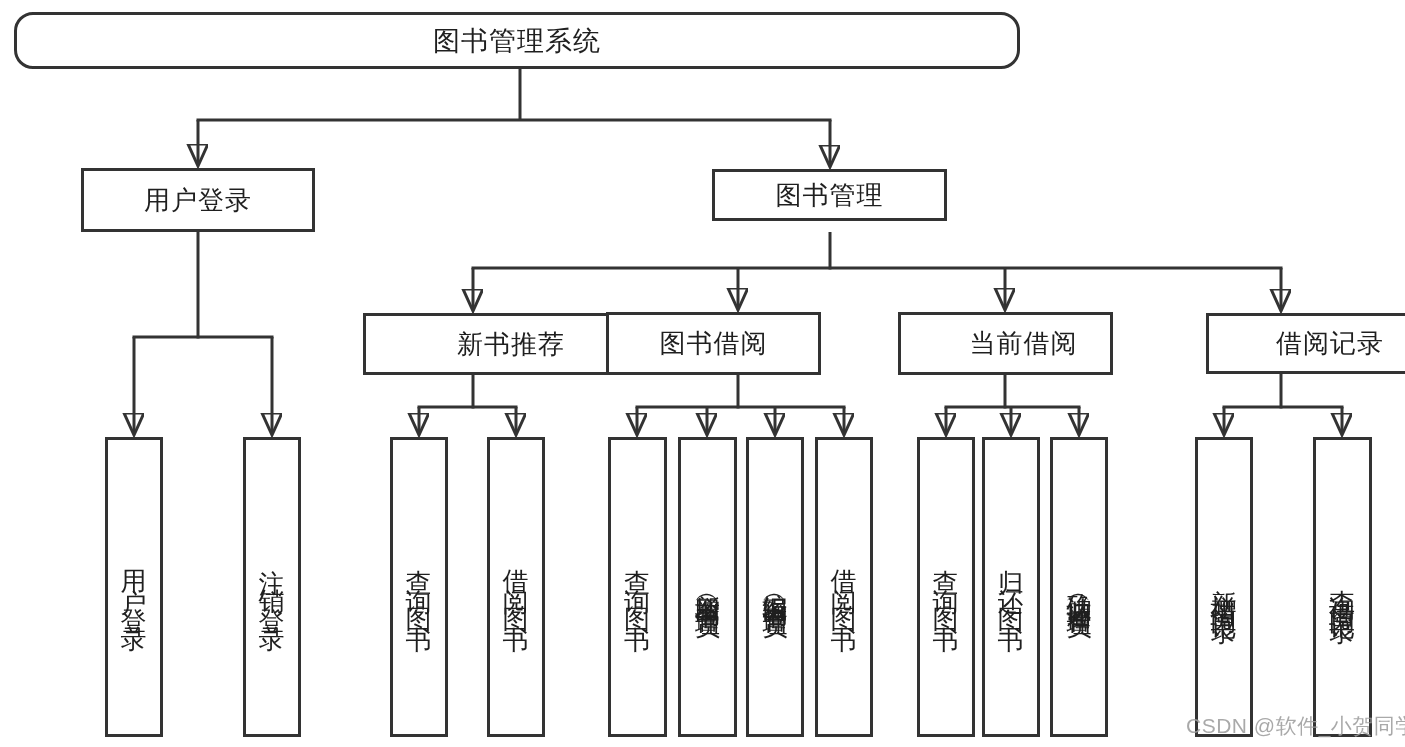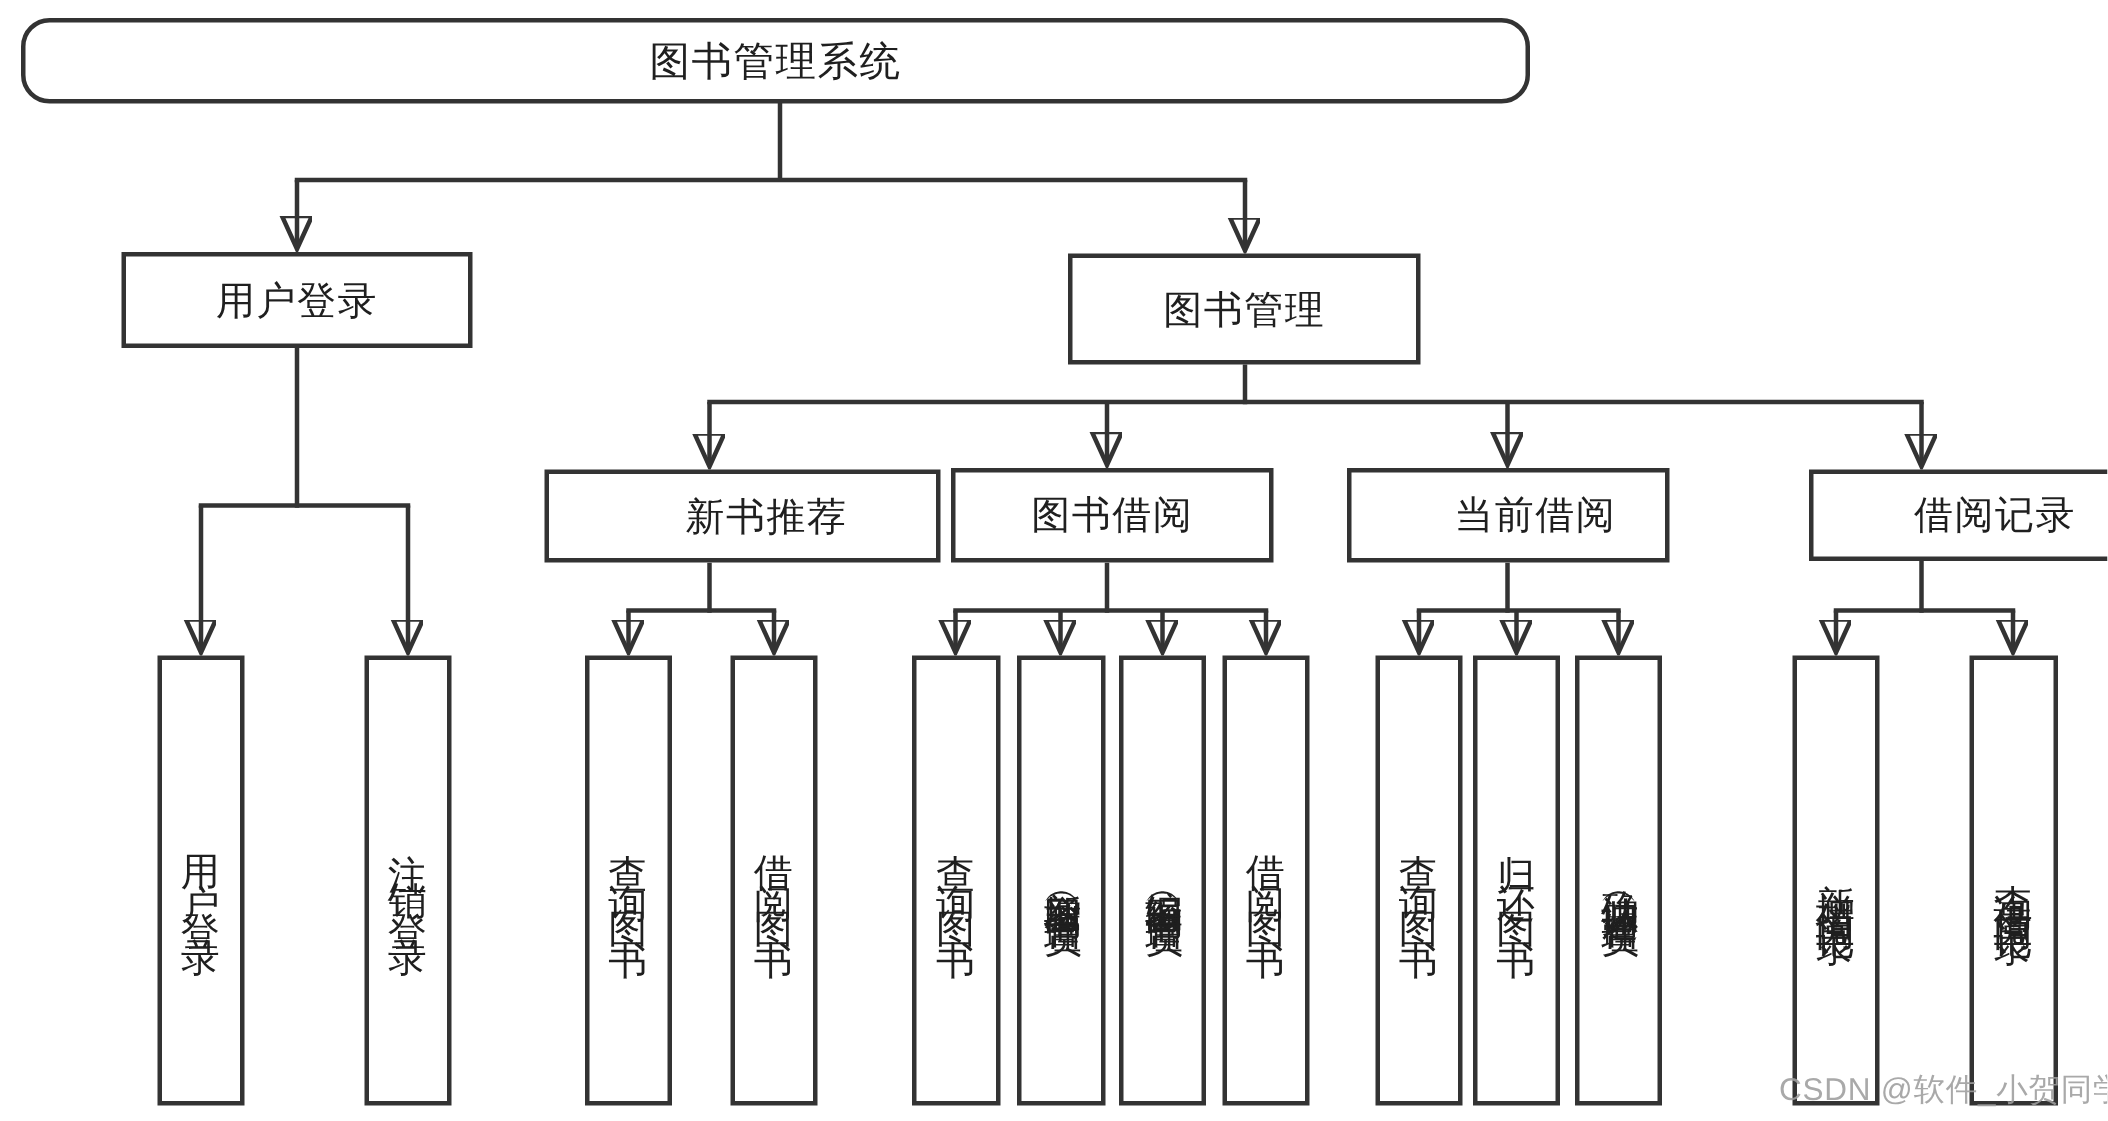--- a/index.html
+++ b/index.html
@@ -98,28 +98,28 @@
     <line x1="1342" y1="407" x2="1342" y2="433" marker-end="url(#arw)"></line>
   </svg>
 
   <div class="node root" style="left:14px;top:12px;width:1006px;height:57px;">
     <span class="hlabel">图书管理系统</span>
   </div>
 
   <div class="node" style="left:81px;top:168px;width:234px;height:64px;">
     <span class="hlabel">用户登录</span>
   </div>
-  <div class="node" style="left:712px;top:169px;width:235px;height:74px;">
+  <div class="node" style="left:712px;top:169px;width:235px;height:52px;">
     <span class="hlabel">图书管理</span>
   </div>
 
   <div class="node" style="left:363px;top:313px;width:264px;height:62px;padding-left:32px;">
     <span class="hlabel">新书推荐</span>
   </div>
-  <div class="node" style="left:634px;top:312px;width:215px;height:63px;">
+  <div class="node" style="left:606px;top:312px;width:215px;height:63px;">
     <span class="hlabel">图书借阅</span>
   </div>
   <div class="node" style="left:898px;top:312px;width:215px;height:63px;padding-left:36px;">
     <span class="hlabel">当前借阅</span>
   </div>
   <div class="node" style="left:1206px;top:313px;width:248px;height:61px;">
     <span class="hlabel">借阅记录</span>
   </div>
 
   <div class="leaf" style="left:105px;width:58px;">

